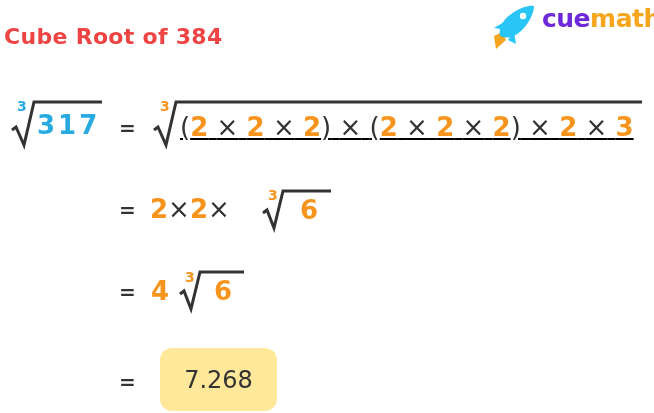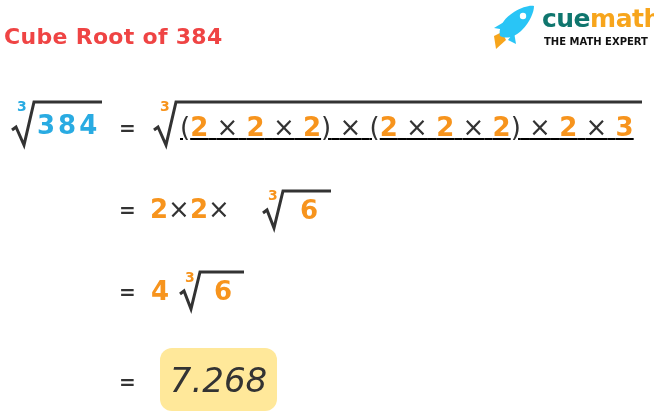--- a/index.html
+++ b/index.html
@@ -7,61 +7,60 @@
     width: 654px; height: 413px; background: #ffffff; position: relative; overflow: hidden;
     font-family: "DejaVu Sans", sans-serif;
   }
   .title {
     position: absolute; left: 4px; top: 24px; font-size: 22px; font-weight: bold;
     color: #ef4444; letter-spacing: 0.3px;
   }
   .logo { position: absolute; left: 484px; top: 2px; width: 170px; height: 50px; }
   .logo .rocket { position: absolute; left: 0; top: 0; width: 56px; height: 50px; }
   .logo .brand { position: absolute; left: 58px; top: 3px; font-size: 25px; font-weight: bold; letter-spacing: -0.5px; line-height: 28px; }
-  .logo .brand .cue { color: #0f766e; }
+  .logo .brand .cue { color: #6d28d9; }
   .logo .brand .math { color: #f7a51c; }
   .logo .tag { position: absolute; left: 60px; top: 34px; font-size: 10px; font-weight: bold; color: #111; white-space: nowrap; }
   .num { font-weight: bold; }
   .o { color: #f7941d; }
   .b { color: #29abe2; }
   .d { color: #333333; }
   .txt { position: absolute; font-size: 26px; line-height: 30px; white-space: nowrap; }
   .eq { position: absolute; font-size: 20px; font-weight: bold; color: #333; }
   .idx { position: absolute; font-size: 14px; font-weight: bold; line-height: 14px; }
   svg.rad { position: absolute; overflow: visible; }
   .answer {
     position: absolute; left: 160px; top: 348px; width: 117px; height: 63px;
     background: #ffe89a; border-radius: 12px;
     display: flex; align-items: center; justify-content: center;
-    font-size: 34px; color: #333; font-weight: normal; font-style: italic;
+    font-size: 24px; color: #333; font-weight: normal;
   }
 </style>
 </head>
 <body>
 
 <div class="title">Cube Root of 384</div>
 
 <div class="logo">
   <svg class="rocket" viewBox="0 0 56 50">
     <path d="M12 47 L10 34 L18 30 L22 38 Z" fill="#f7a51c"></path>
     <path d="M16 34 C14 26 20 16 30 10 C38 5 46 3 50 4 C50 10 46 20 38 28 C32 34 24 38 16 34 Z" fill="#29c5f6"></path>
     <path d="M10 26 L20 20 L22 28 Z" fill="#29c5f6"></path>
     <path d="M24 38 L30 30 L32 42 Z" fill="#29c5f6"></path>
     <circle cx="39" cy="14" r="3.2" fill="#ffffff"></circle>
   </svg>
   <div class="brand"><span class="cue">cue</span><span class="math">math</span></div>
-  <div class="tag">THE MATH EXPERT</div>
 </div>
 
 <div>
   <span class="idx b" style="left:17px; top:99px;">3</span>
   <svg class="rad" style="left:10px; top:100px;" width="92" height="46">
     <polyline points="2,30 6,27 14,45 24,2 92,2" fill="none" stroke="#333" stroke-width="3"></polyline>
   </svg>
-  <span class="txt num b" style="left:37px; top:110px; letter-spacing:3px;">384</span>
+  <span class="txt num b" style="left:37px; top:110px; letter-spacing:3px;">317</span>
 
   <span class="eq" style="left:119px; top:116px;">=</span>
 
   <span class="idx o" style="left:160px; top:99px;">3</span>
   <svg class="rad" style="left:152px; top:100px;" width="490" height="46">
     <polyline points="2,30 6,27 14,45 24,2 490,2" fill="none" stroke="#333" stroke-width="3"></polyline>
   </svg>
   <span class="txt" style="left:180px; top:112px;text-decoration:underline;">
     <span class="d" style="font-weight:normal;">(</span><span class="num o">2</span>
     <span class="d">×</span>

